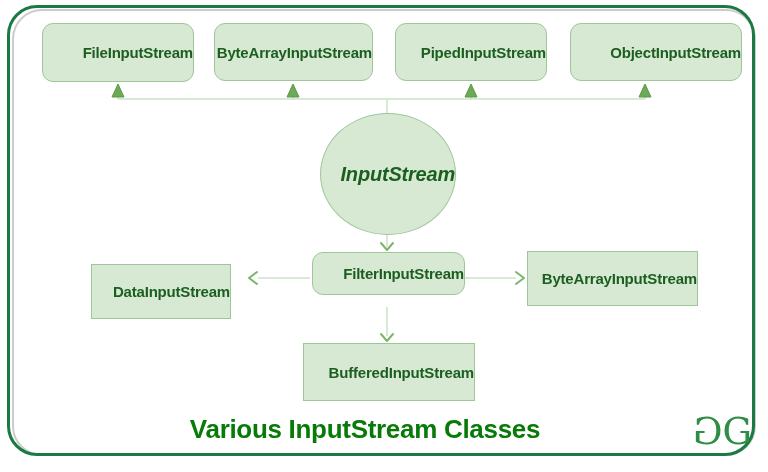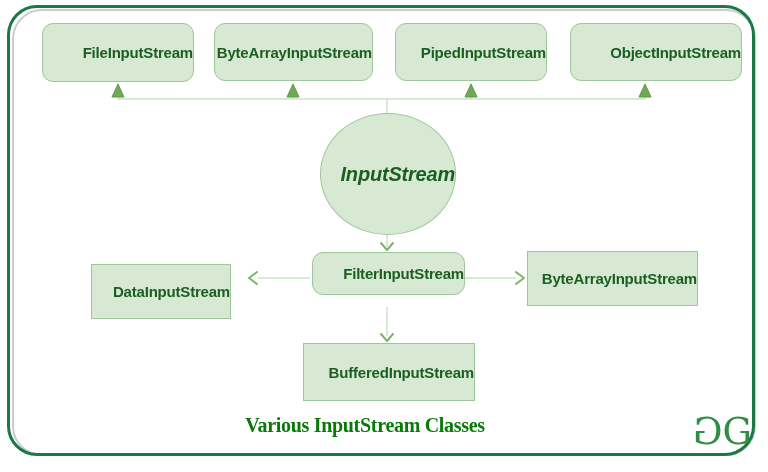--- a/index.html
+++ b/index.html
@@ -40,21 +40,21 @@
   }
   .node .lbl{
     font-weight:bold;font-size:15px;letter-spacing:-0.2px;
     color:var(--label);white-space:nowrap;
   }
   .rounded{border-radius:11px;}
   .circle{border-radius:50%;font-style:italic;}
   .circle .lbl{font-size:20px;}
   .title{
     position:absolute;left:0;top:414px;width:730px;text-align:center;
-    font-weight:bold;font-size:20px;color:var(--title);letter-spacing:-0.3px;font-family:Liberation Serif, serif;
+    font-weight:bold;font-size:26px;color:var(--title);letter-spacing:-0.3px;
   }
   .logo{
     position:absolute;right:18px;top:410px;height:44px;
     font-family:"DejaVu Serif","Liberation Serif",serif;
     font-size:37px;line-height:44px;color:var(--logo-green);
     letter-spacing:-2px;
   }
   .logo .g-mirrored{display:inline-block;transform:scaleX(-1);}
   .logo .g-normal{display:inline-block;}
 </style>

